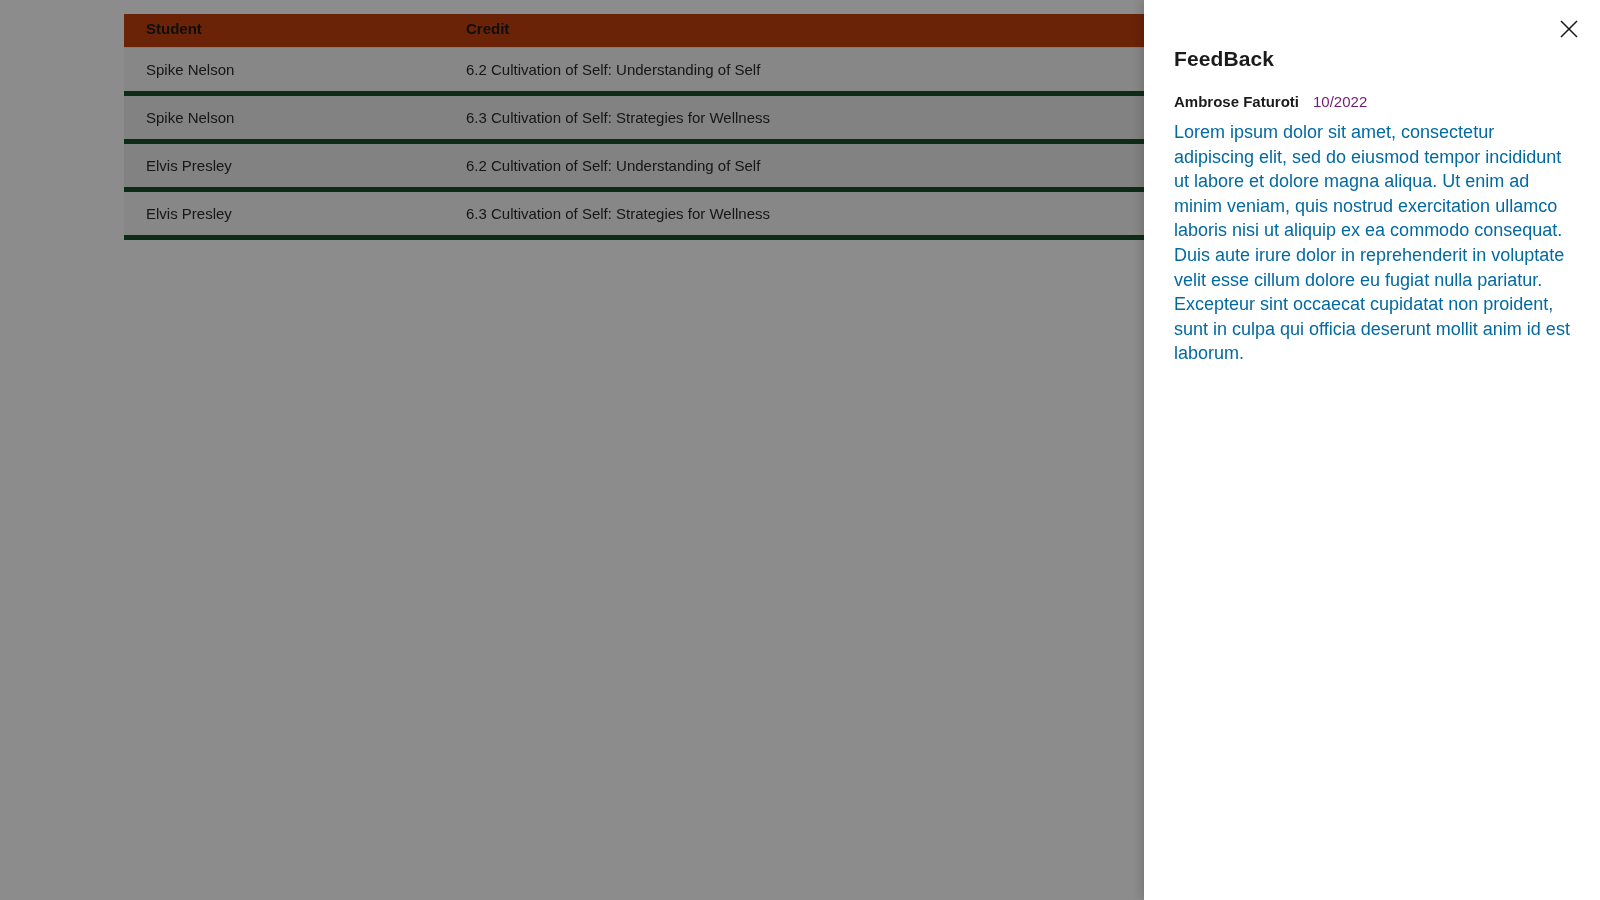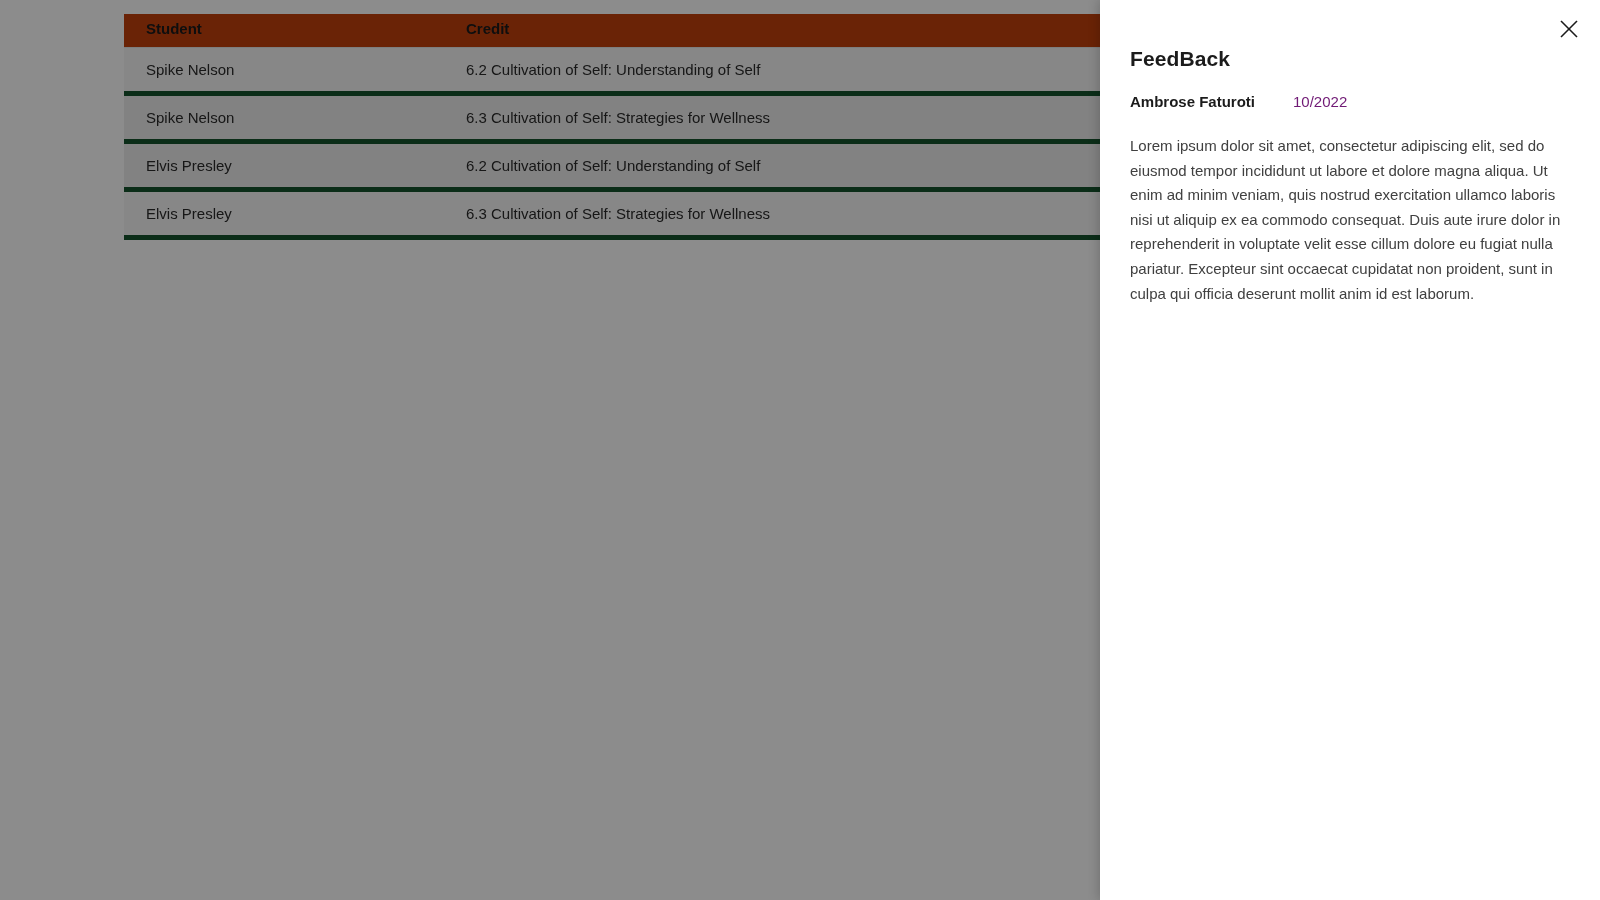--- a/index.html
+++ b/index.html
@@ -69,21 +69,21 @@
 
   col.col-student { width: 320px; }
   col.col-credit  { width: 720px; }
   col.col-extra   { width: 280px; }
 
   
   #side-panel {
     position: absolute;
     top: 0;
     right: 0;
-    width: 500px;
+    width: 456px;
     height: 900px;
     background: #ffffff;
     z-index: 10;
     box-shadow: -2px 0 10px rgba(0,0,0,0.18);
     box-sizing: border-box;
     padding: 20px 30px 20px 30px;
   }
 
   #panel-close {
     position: absolute;
@@ -106,39 +106,39 @@
     font-size: 21px;
     font-weight: 600;
     color: #1b1b1b;
     letter-spacing: 0.1px;
   }
 
   .feedback-meta {
     margin-top: 22px;
     display: flex;
     align-items: baseline;
-    gap: 38px;
+    gap: 14px;
   }
 
   .feedback-author {
     font-size: 15px;
     font-weight: bold;
     color: #1b1b1b;
   }
 
   .feedback-date {
     font-size: 15px;
     color: #701a75;
   }
 
   .feedback-body {
-    margin-top: 24px;
-    font-size: 15px;
+    margin-top: 10px;
+    font-size: 18px;
     line-height: 24.6px;
-    color: #404040;
+    color: #0369a1;
     text-align: left;
   }
 </style>
 </head>
 <body>
 
 <div id="app">
 
   <div class="table-wrap">
     <table class="grid">

